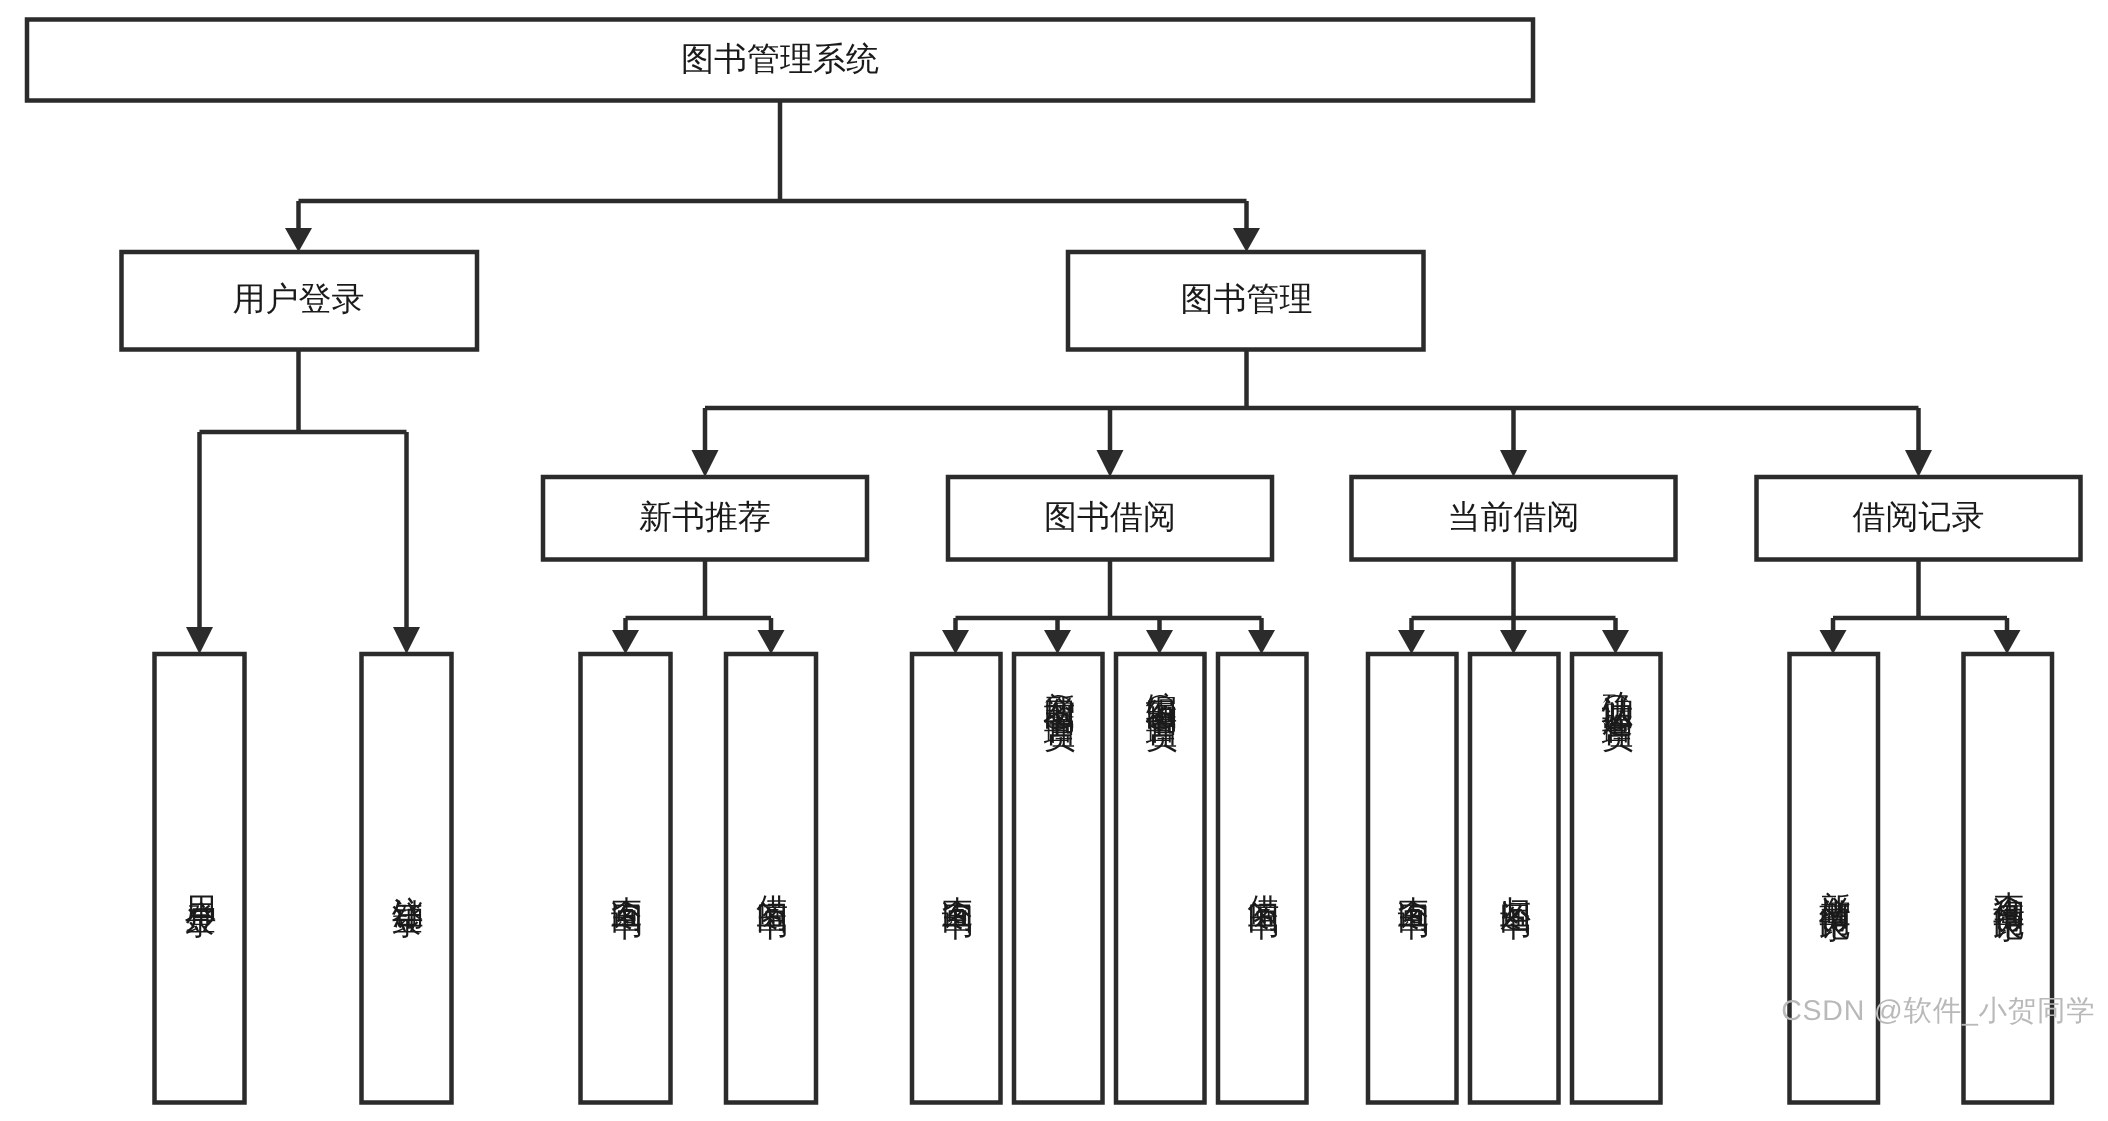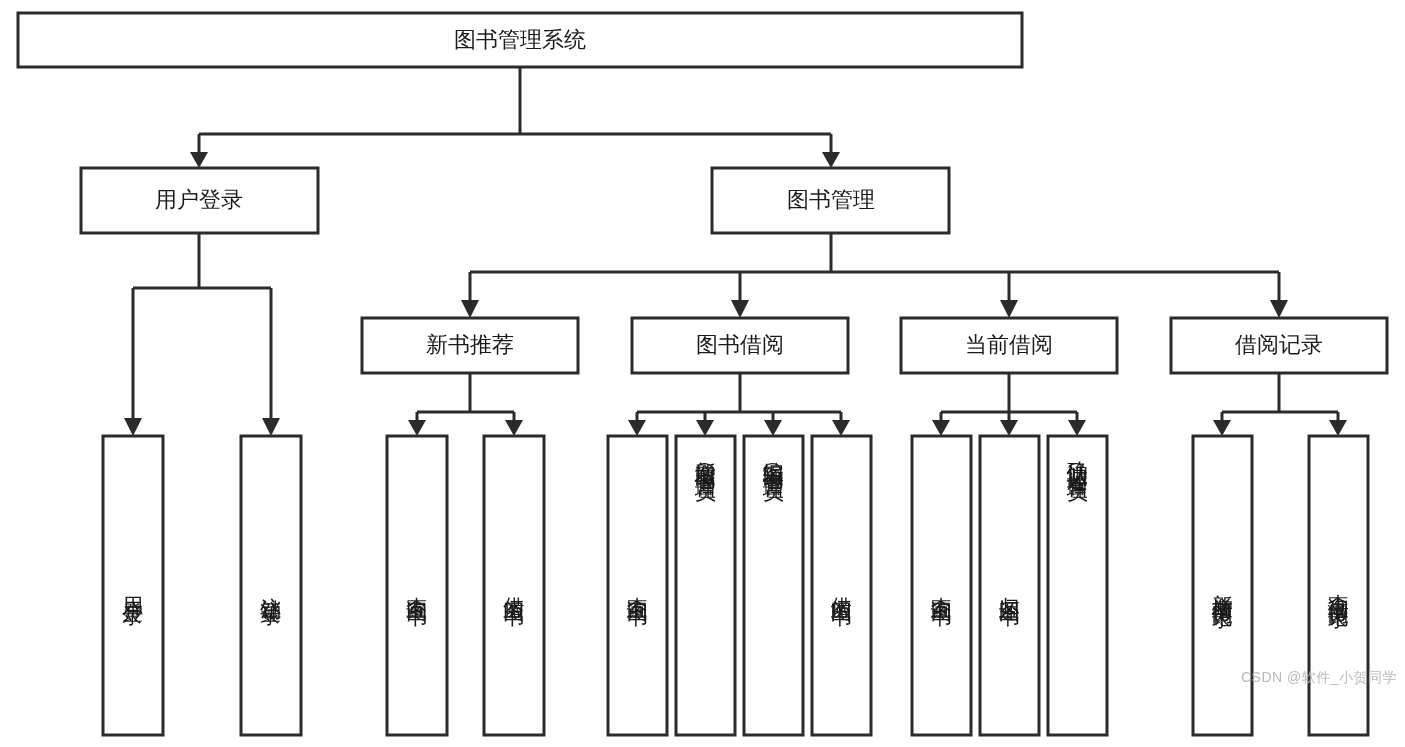--- a/index.html
+++ b/index.html
@@ -35,21 +35,21 @@
     font-size:21px;
     line-height:1.12;
     letter-spacing:3px;
     color:#1a1a1a;
     text-align:center;
     white-space:nowrap;
   }
   .watermark{
     position:absolute;right:8px;bottom:6px;
     font-family:"Liberation Sans","DejaVu Sans",sans-serif;
-    font-size:14px;color:#b9b9b9;letter-spacing:.5px;
+    font-size:19px;color:#b9b9b9;letter-spacing:.5px;
     white-space:nowrap;
   }
 </style>
 </head>
 <body>
 
 <div id="diagram-root">
 
   <svg id="diagram-svg" viewBox="0 0 1405 747">
     <defs>

